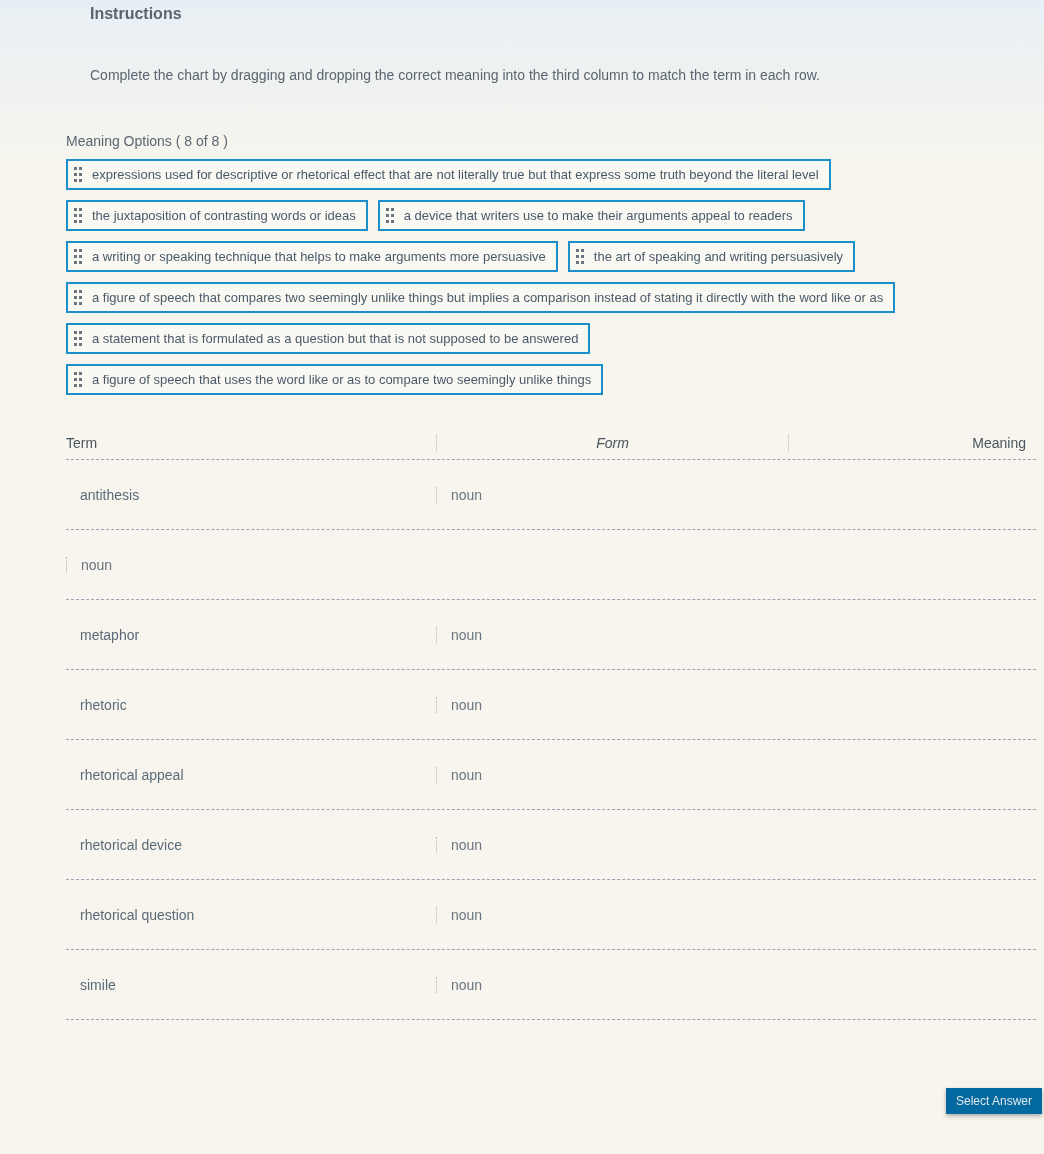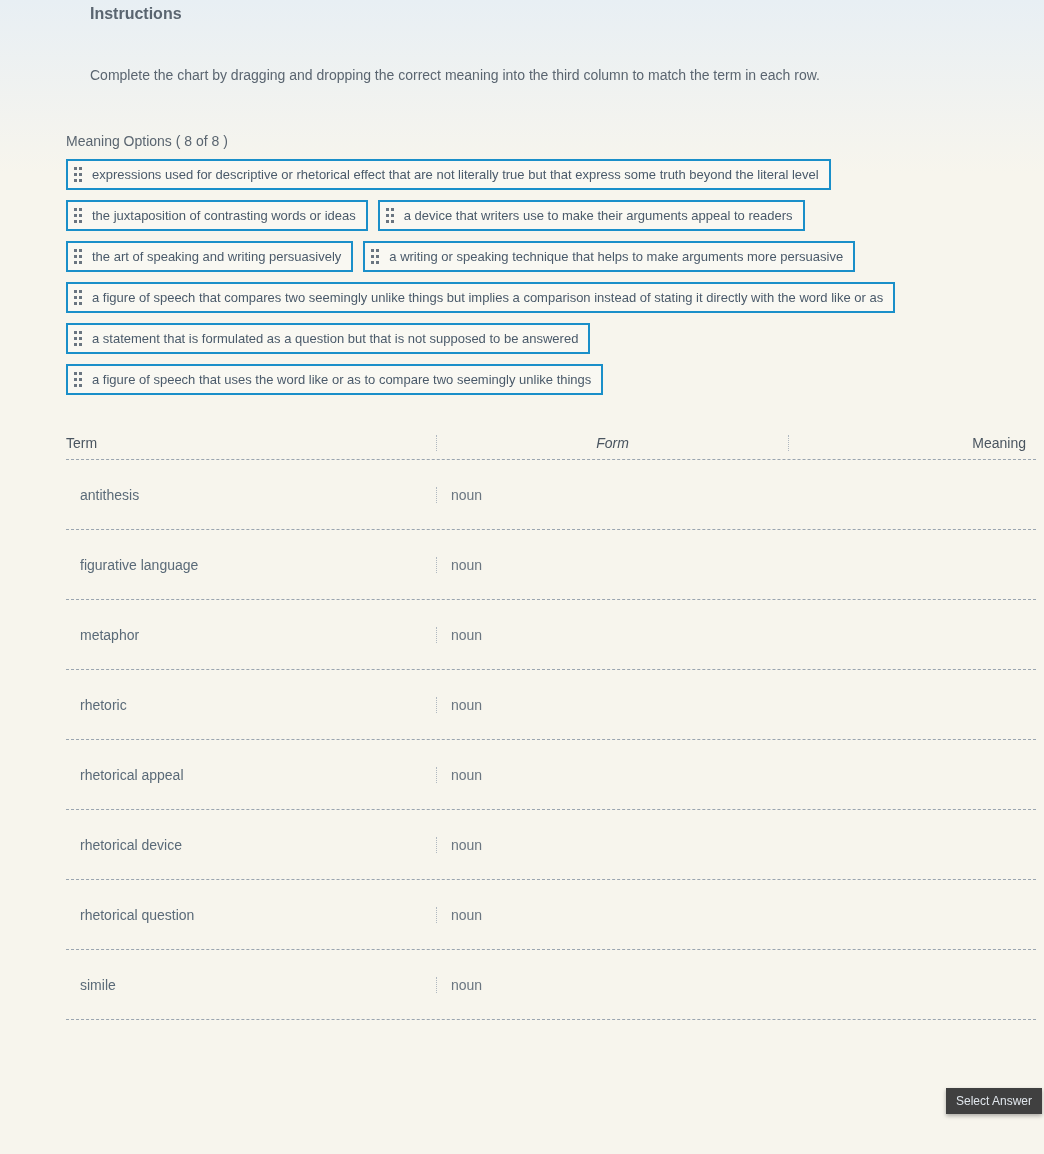--- a/index.html
+++ b/index.html
@@ -105,21 +105,21 @@
   }
   .cell-meaning {
     flex: 1;
     border-left: 1px dotted #b0b8c0;
     height: 100%;
   }
   .select-answer {
     position: absolute;
     right: 2px;
     bottom: 40px;
-    background: #404040;
+    background: #0369a1;
     color: #e0e6ec;
     padding: 6px 10px;
     font-size: 12px;
     box-shadow: 0 2px 4px rgba(0,0,0,0.3);
     cursor: pointer;
   }
 </style>
 </head>
 <body>
 
@@ -195,38 +195,38 @@
           </span>
           <span>
             <i></i>
             <i></i>
           </span>
           <span>
             <i></i>
             <i></i>
           </span>
         </span>
+      <span>a writing or speaking technique that helps to make arguments more persuasive</span>
+    </div>
+    <div class="draggable">
+      <span class="drag-handle">
+          <span>
+            <i></i>
+            <i></i>
+          </span>
+          <span>
+            <i></i>
+            <i></i>
+          </span>
+          <span>
+            <i></i>
+            <i></i>
+          </span>
+        </span>
       <span>the art of speaking and writing persuasively</span>
-    </div>
-    <div class="draggable">
-      <span class="drag-handle">
-          <span>
-            <i></i>
-            <i></i>
-          </span>
-          <span>
-            <i></i>
-            <i></i>
-          </span>
-          <span>
-            <i></i>
-            <i></i>
-          </span>
-        </span>
-      <span>a writing or speaking technique that helps to make arguments more persuasive</span>
     </div>
   </div>
   <div class="option-row">
     <div class="draggable">
       <span class="drag-handle">
           <span>
             <i></i>
             <i></i>
           </span>
           <span>
@@ -287,21 +287,20 @@
     <div class="col-form">Form</div>
     <div class="col-meaning">Meaning</div>
   </div>
   <div id="chart-rows">
       <div class="chart-row">
         <div class="cell-term">antithesis</div>
         <div class="cell-form">noun</div>
         <div class="cell-meaning"></div>
       </div>
       <div class="chart-row">
-        <div class="cell-term">figurative language</div>
         <div class="cell-form">noun</div>
         <div class="cell-meaning"></div>
       </div>
       <div class="chart-row">
         <div class="cell-term">metaphor</div>
         <div class="cell-form">noun</div>
         <div class="cell-meaning"></div>
       </div>
       <div class="chart-row">
         <div class="cell-term">rhetoric</div>

